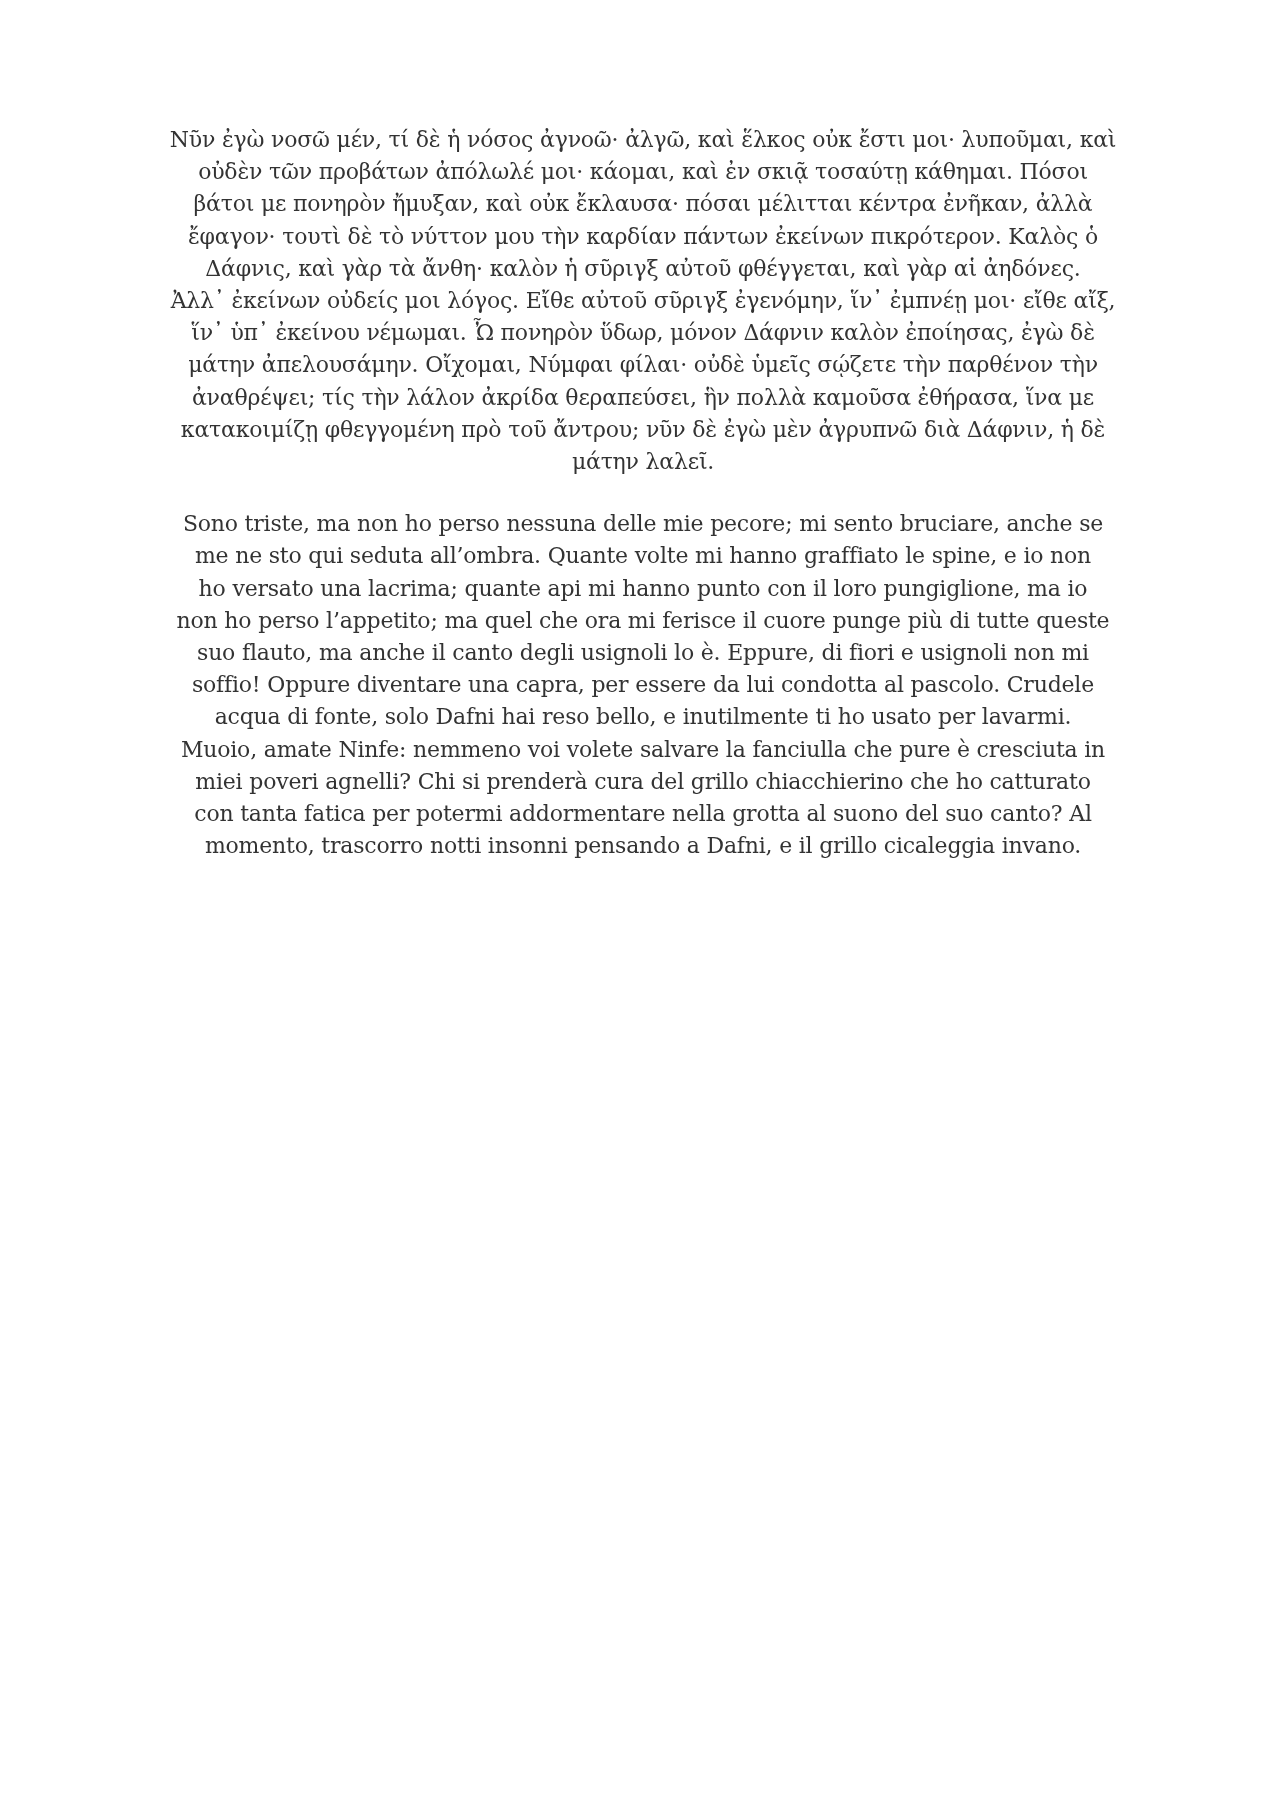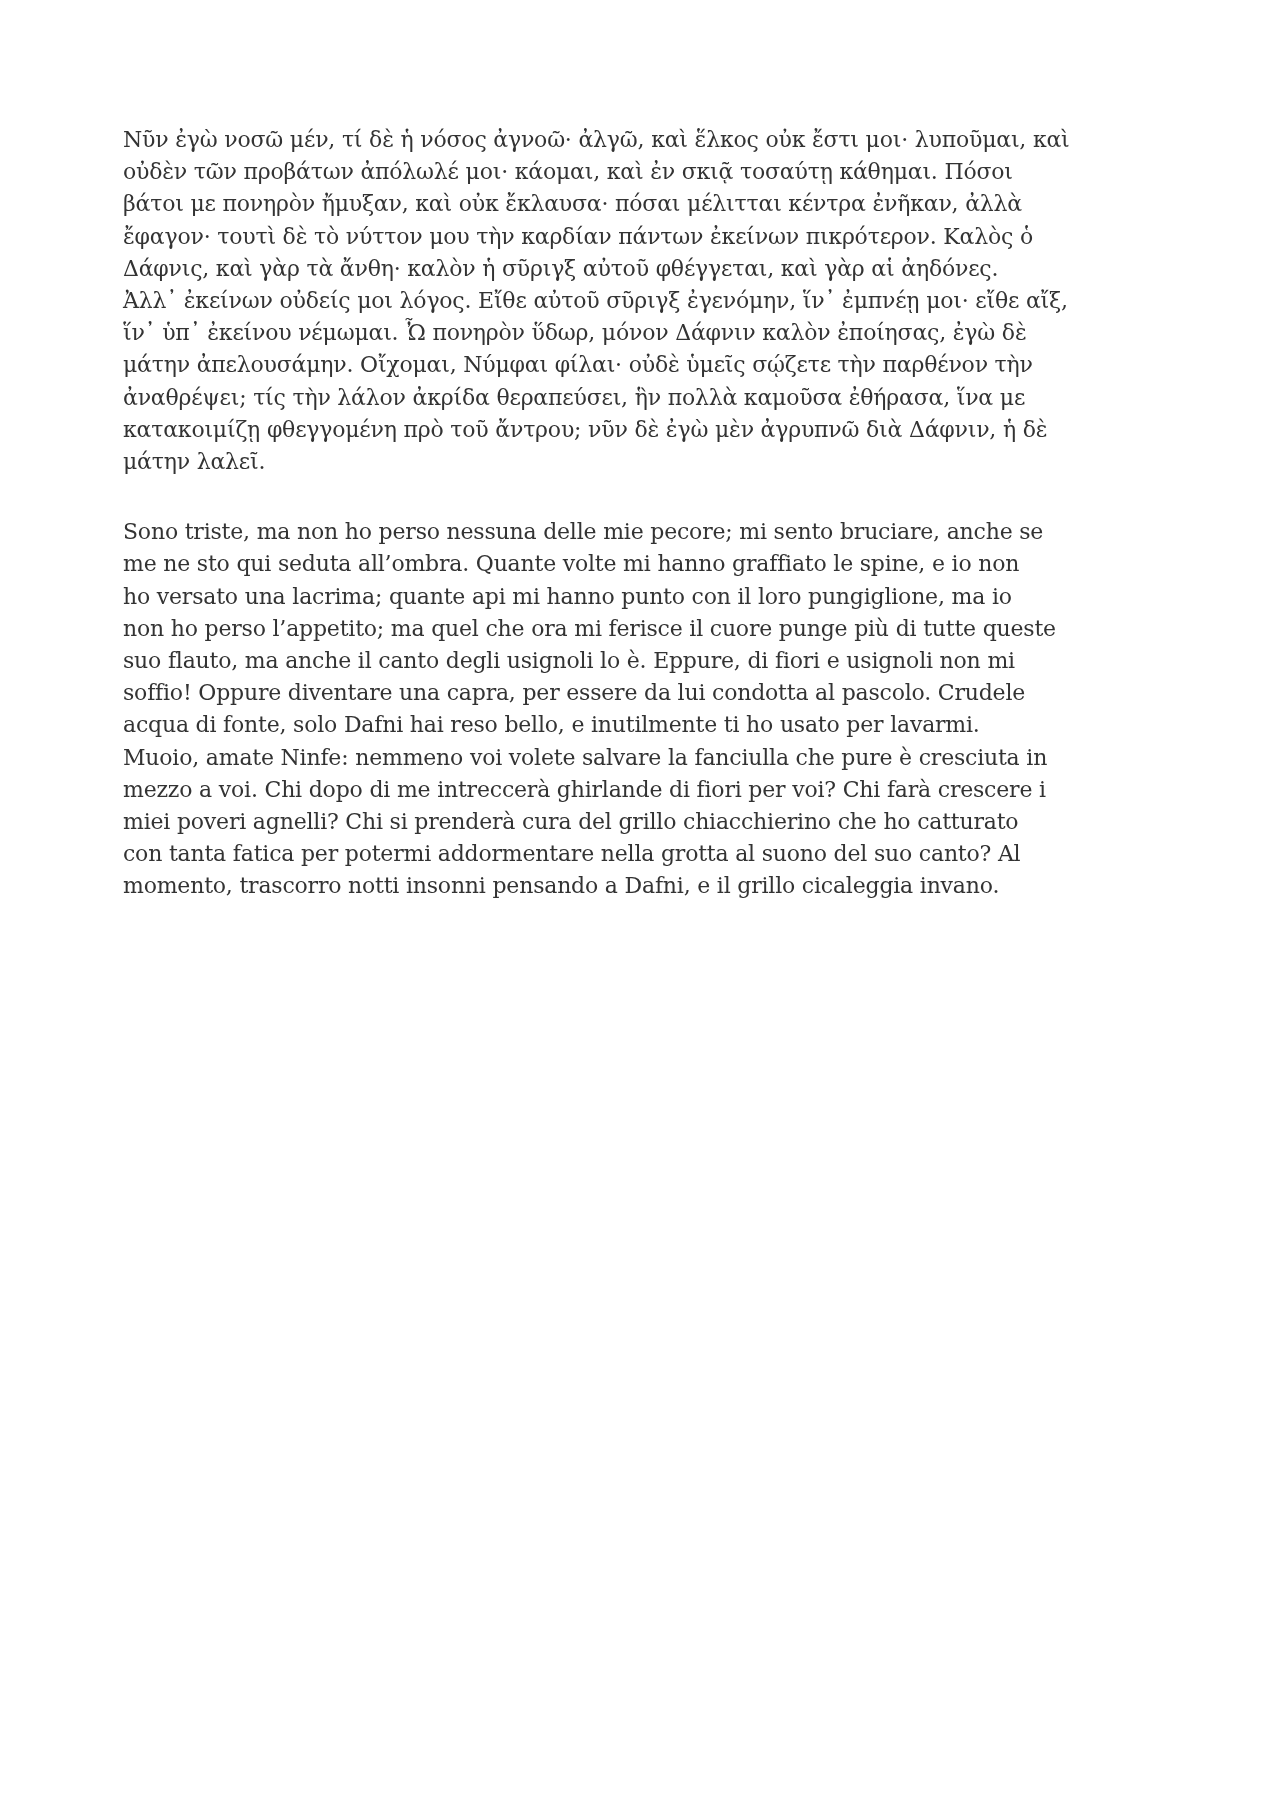--- a/index.html
+++ b/index.html
@@ -19,27 +19,28 @@
     top: 124px;
     width: 1040px;
   }
   .para {
     margin: 0;
     font-family: "DejaVu Serif", "Liberation Serif", serif;
     font-size: 22px;
     line-height: 32.2px;
     color: #333333;
     letter-spacing: -0.2px;
+    text-align: center;
   }
   .line {
     display: block;
     white-space: nowrap;
   }
   .para-italian {
-    margin-top: 38px;
+    margin-top: 30px;
   }
 </style>
 </head>
 <body>
 
 <div class="page">
 
   <p class="para para-greek">
     <span class="line">Νῦν ἐγὼ νοσῶ μέν, τί δὲ ἡ νόσος ἀγνοῶ· ἀλγῶ, καὶ ἕλκος οὐκ ἔστι μοι· λυποῦμαι, καὶ</span>
     <span class="line">οὐδὲν τῶν προβάτων ἀπόλωλέ μοι· κάομαι, καὶ ἐν σκιᾷ τοσαύτῃ κάθημαι. Πόσοι</span>
@@ -56,19 +57,18 @@
 
   <p class="para para-italian">
     <span class="line">Sono triste, ma non ho perso nessuna delle mie pecore; mi sento bruciare, anche se</span>
     <span class="line">me ne sto qui seduta all’ombra. Quante volte mi hanno graffiato le spine, e io non</span>
     <span class="line">ho versato una lacrima; quante api mi hanno punto con il loro pungiglione, ma io</span>
     <span class="line">non ho perso l’appetito; ma quel che ora mi ferisce il cuore punge più di tutte queste</span>
     <span class="line">suo flauto, ma anche il canto degli usignoli lo è. Eppure, di fiori e usignoli non mi</span>
     <span class="line">soffio! Oppure diventare una capra, per essere da lui condotta al pascolo. Crudele</span>
     <span class="line">acqua di fonte, solo Dafni hai reso bello, e inutilmente ti ho usato per lavarmi.</span>
     <span class="line">Muoio, amate Ninfe: nemmeno voi volete salvare la fanciulla che pure è cresciuta in</span>
-    <span class="line">mezzo a voi. Chi dopo di me intreccerà ghirlande di fiori per voi? Chi farà crescere i</span>
     <span class="line">miei poveri agnelli? Chi si prenderà cura del grillo chiacchierino che ho catturato</span>
     <span class="line">con tanta fatica per potermi addormentare nella grotta al suono del suo canto? Al</span>
     <span class="line">momento, trascorro notti insonni pensando a Dafni, e il grillo cicaleggia invano.</span>
   </p>
 
 </div>
 
 </body></html>

